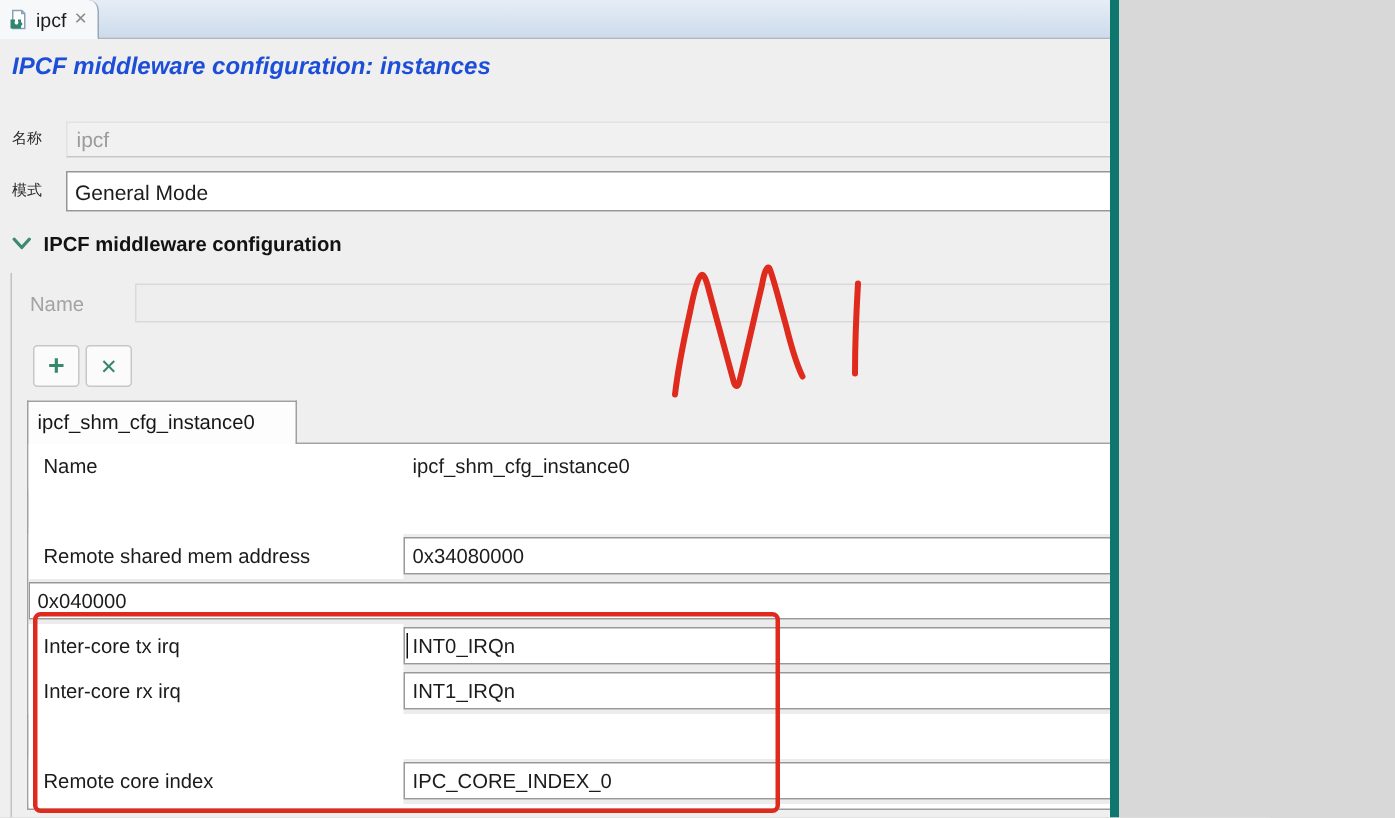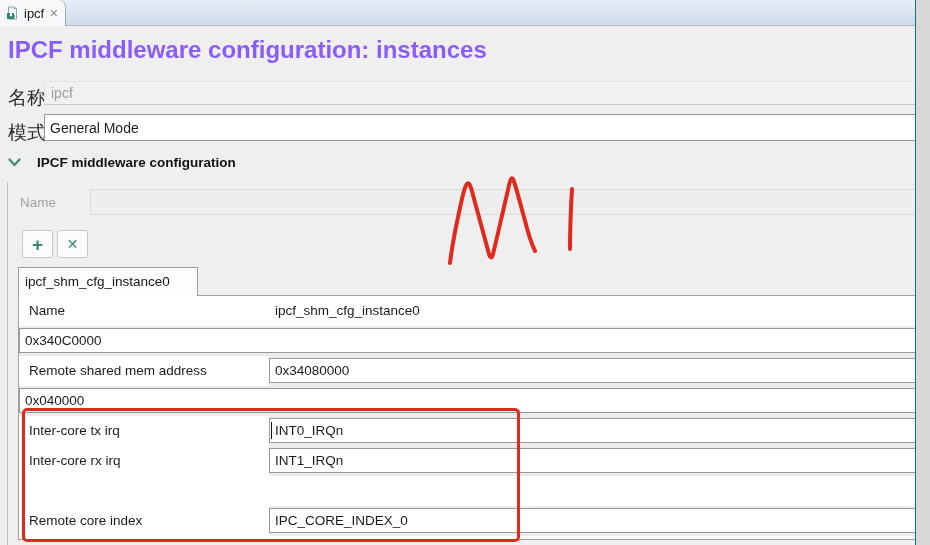--- a/index.html
+++ b/index.html
@@ -1,41 +1,41 @@
 <!DOCTYPE html>
 <html><head>
 <meta charset="utf-8">
 <style>
   html,body{margin:0;padding:0;background:#d8d8d8;}
   .screen{
-    position:relative;width:916px;height:545px;overflow:hidden;
-    background:#efeff0;border-right:1px solid #0f766e;box-sizing:border-box;
+    position:relative;width:746px;height:545px;overflow:hidden;
+    background:#efeff0;border-right:6px solid #0f766e;box-sizing:border-box;
     font-family:"Liberation Sans","DejaVu Sans",sans-serif;color:#1c1c1c;font-size:13px;
   }
   
   .tabbar{position:absolute;left:0;top:0;width:930px;height:26px;
     background:linear-gradient(to bottom,#e6edf6,#cddbec);
     border-bottom:1px solid #b2b7bf;box-sizing:border-box;}
   .editor-tab{position:absolute;left:0;top:0;height:26px;padding:0 7px 0 5px;
     display:flex;align-items:center;gap:5px;background:#f7f8f9;
     border-right:1px solid #9aa7b8;border-top-right-radius:7px;box-sizing:border-box;}
   .editor-tab .tab-label{font-size:13px;color:#1c1c1c;}
   .editor-tab .close{color:#8d8d8d;font-size:11px;line-height:11px;cursor:pointer;font-weight:bold;}
   
-  .page-title{position:absolute;left:8px;top:36px;font-size:24px;font-weight:700;color:#8b5cf6;letter-spacing:0;}
+  .page-title{position:absolute;left:8px;top:36px;font-size:16px;font-weight:700;color:#1d4ed8;letter-spacing:0;font-style:italic;}
   
-  .cjk-label{position:absolute;left:8px;font-size:19px;color:#2a2a2a;}
+  .cjk-label{position:absolute;left:8px;font-size:10px;color:#2a2a2a;}
   .field-readonly{position:absolute;left:44px;top:81px;width:884px;height:24px;
     background:#f1f1f2;border:1px solid #e2e2e2;border-bottom:1px solid #c7c7c7;
     box-sizing:border-box;line-height:22px;padding-left:6px;color:#9c9c9c;font-size:14px;}
   .field-input{position:absolute;left:44px;top:114px;width:884px;height:27px;
     background:#ffffff;border:1px solid #969696;box-sizing:border-box;
     font-family:inherit;font-size:14px;color:#1c1c1c;padding:0 4px 0 5px;}
   
-  .section-header{position:absolute;left:8px;top:155px;display:flex;align-items:center;gap:16px;}
+  .section-header{position:absolute;left:8px;top:155px;display:flex;align-items:center;gap:8px;}
   .section-title{font-size:13.5px;font-weight:700;color:#121212;}
   .left-rail{position:absolute;left:7px;top:182px;height:363px;width:0;border-left:1px solid #c2c2c2;}
   .panel-name-label{position:absolute;left:20px;top:195px;color:#a3a3a3;font-size:13.5px;}
   .panel-name-field{position:absolute;left:90px;top:189px;width:830px;height:26px;
     background:#eeeeee;border:1px solid #d9d9d9;box-sizing:border-box;}
   .tool-btn{position:absolute;top:230px;width:31px;height:28px;background:#fbfbfb;
     border:1px solid #c7c7c7;border-radius:3px;box-sizing:border-box;
     display:flex;align-items:center;justify-content:center;cursor:pointer;
     color:#37876d;font-weight:bold;}
   .btn-add{left:22px;font-size:19px;line-height:19px;}
@@ -106,23 +106,20 @@
 
   <div class="prop-table" id="prop-table">
     <div class="prow">
       <div class="plabel">Name</div>
       <div class="pvalue">
           <div class="static-value">ipcf_shm_cfg_instance0</div>
         </div>
     </div>
 
     <div class="prow editable">
-      <div class="pvalue">
-          <input type="text" value="0x340C0000" style="">
-        </div>
     </div>
 
     <div class="prow editable">
       <div class="plabel">Remote shared mem address</div>
       <div class="pvalue">
           <input type="text" value="0x34080000" style="">
         </div>
     </div>
 
     <div class="prow editable">

